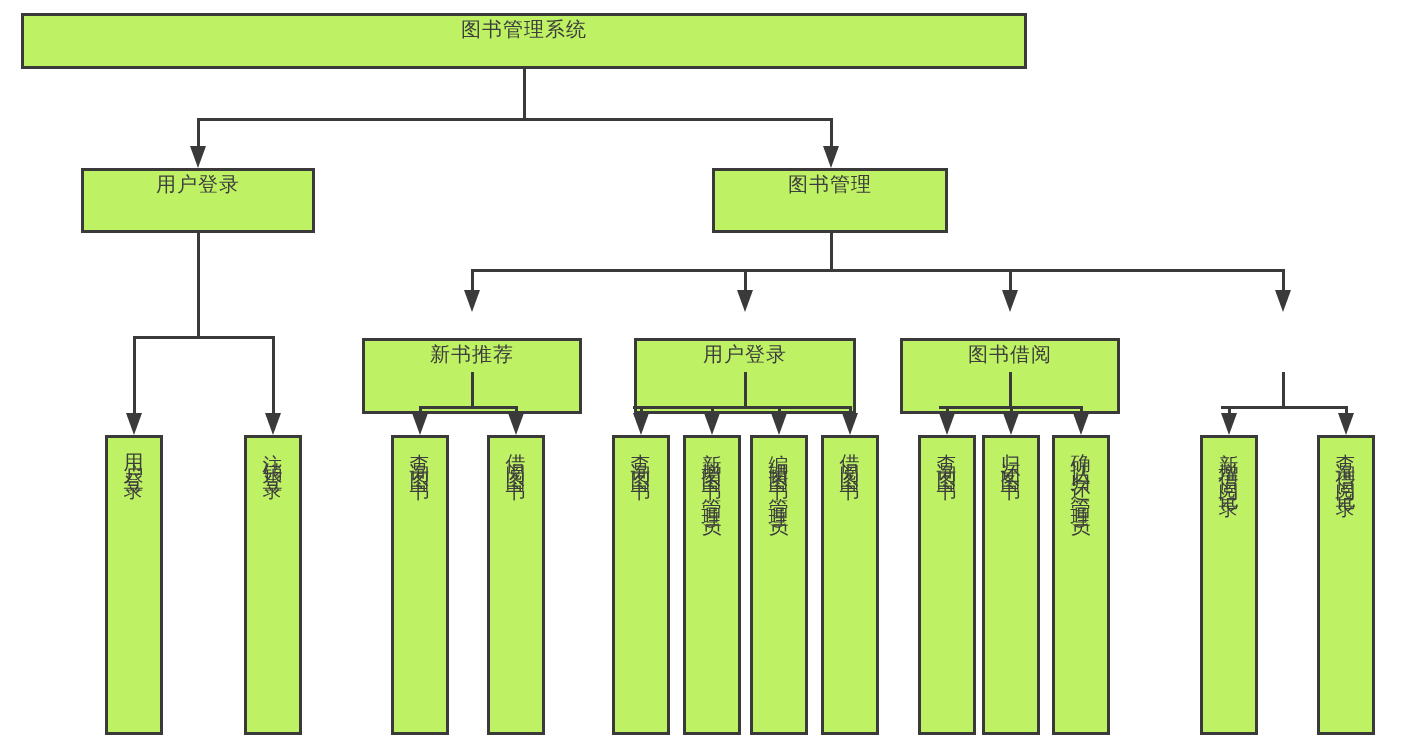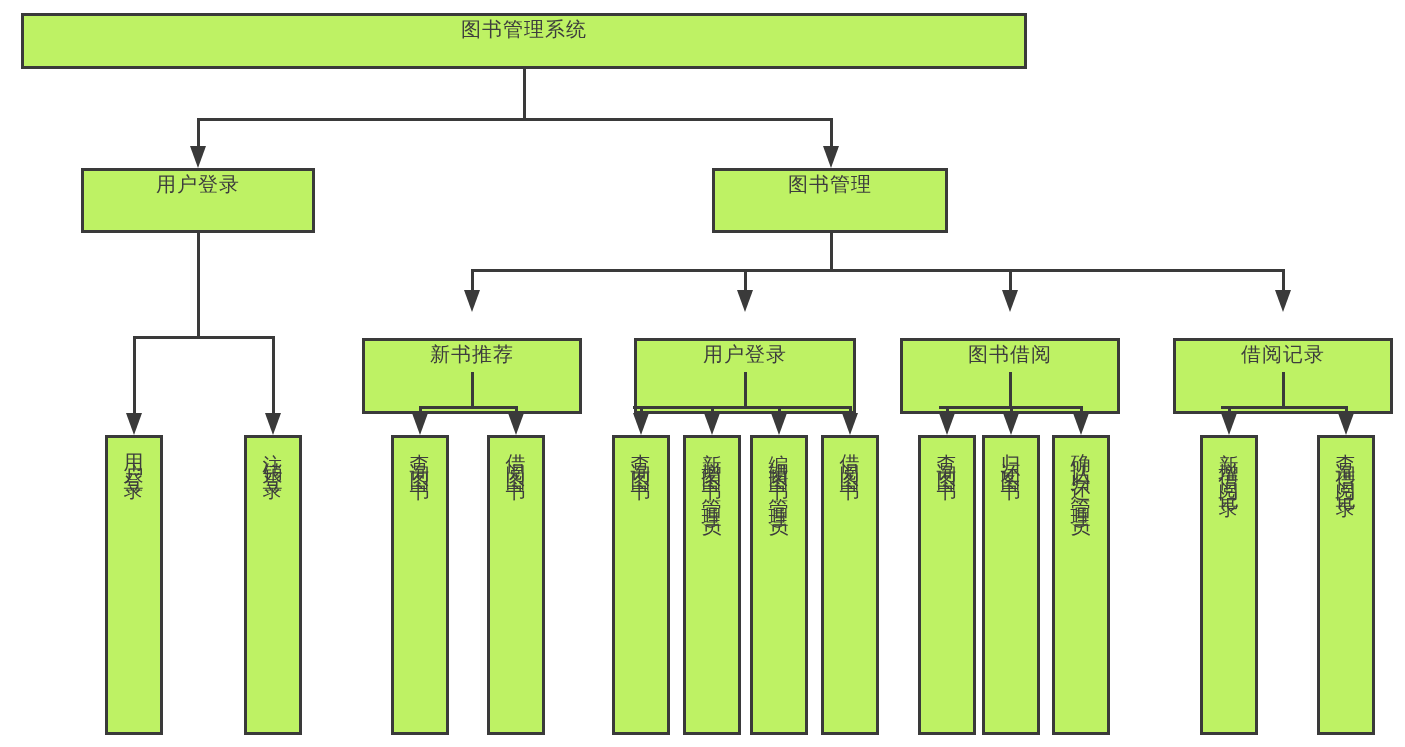--- a/index.html
+++ b/index.html
@@ -57,23 +57,20 @@
   </div>
 
   <div class="node lvl3" style="left:362px;width:220px;">
     <span>新书推荐</span>
   </div>
   <div class="node lvl3" style="left:634px;width:222px;">
     <span>用户登录</span>
   </div>
   <div class="node lvl3" style="left:900px;width:220px;">
     <span>图书借阅</span>
-  </div>
-  <div class="node lvl3" style="left:1173px;width:220px;">
-    <span>借阅记录</span>
   </div>
 
   <div class="node leaf" style="left:105px;">
     <span class="vtext">用户登录</span>
   </div>
   <div class="node leaf" style="left:244px;">
     <span class="vtext">注销登录</span>
   </div>
   <div class="node leaf" style="left:391px;">
     <span class="vtext">查询图书</span>

